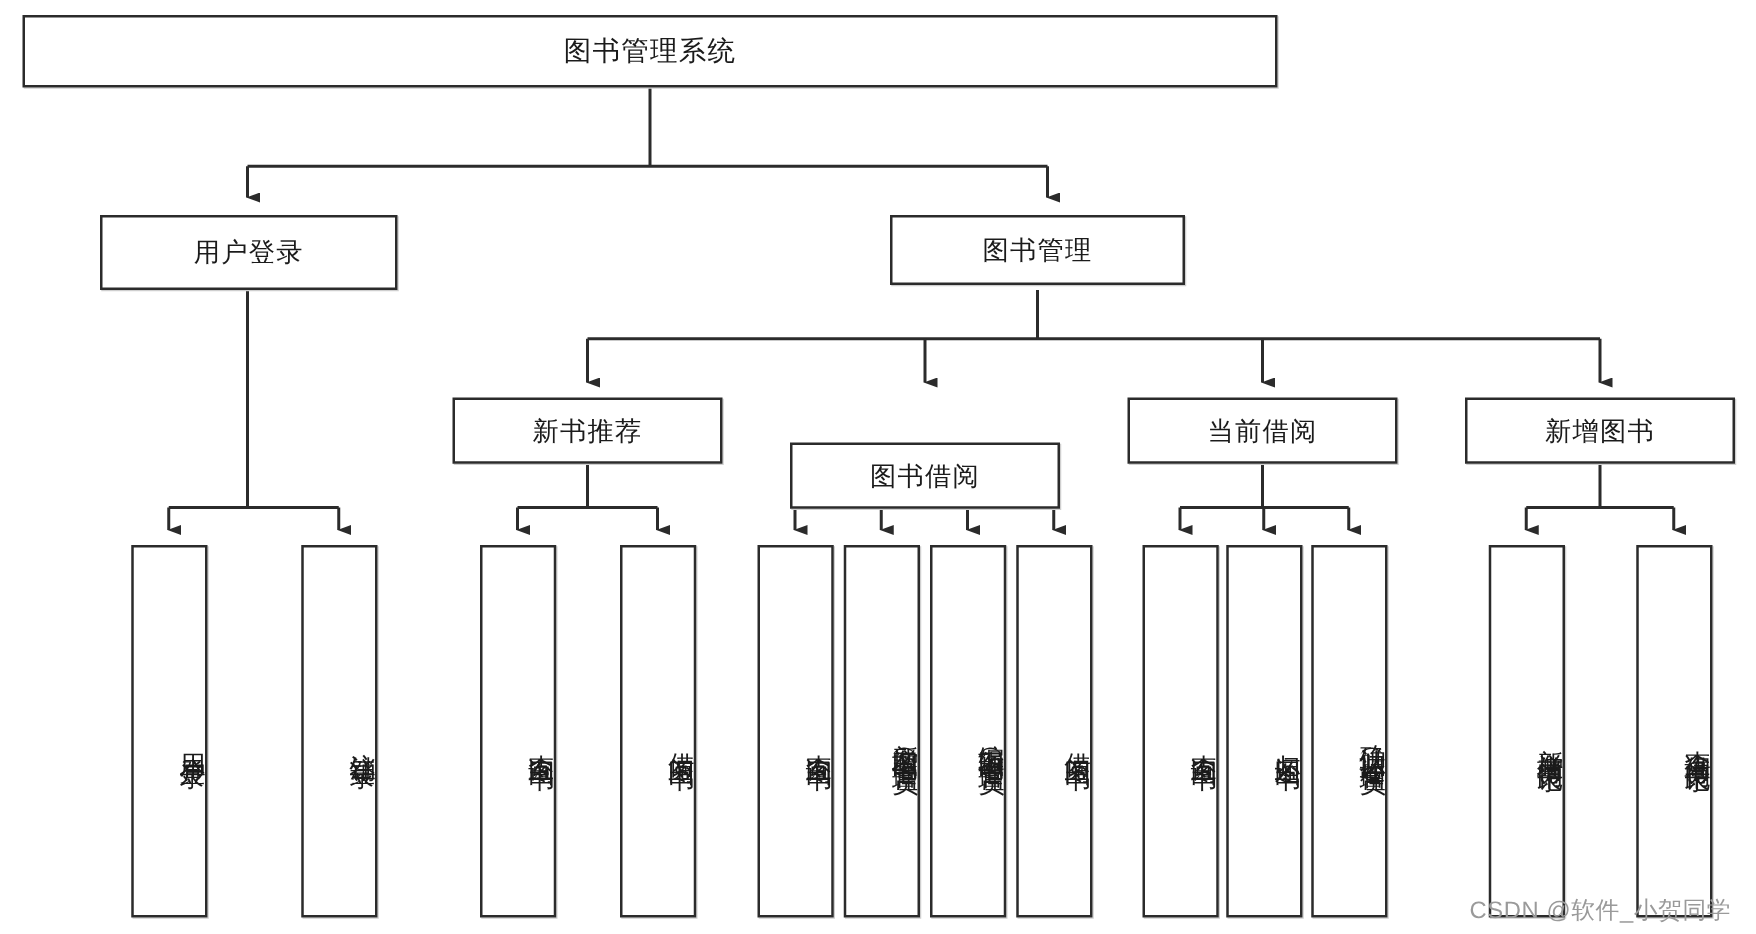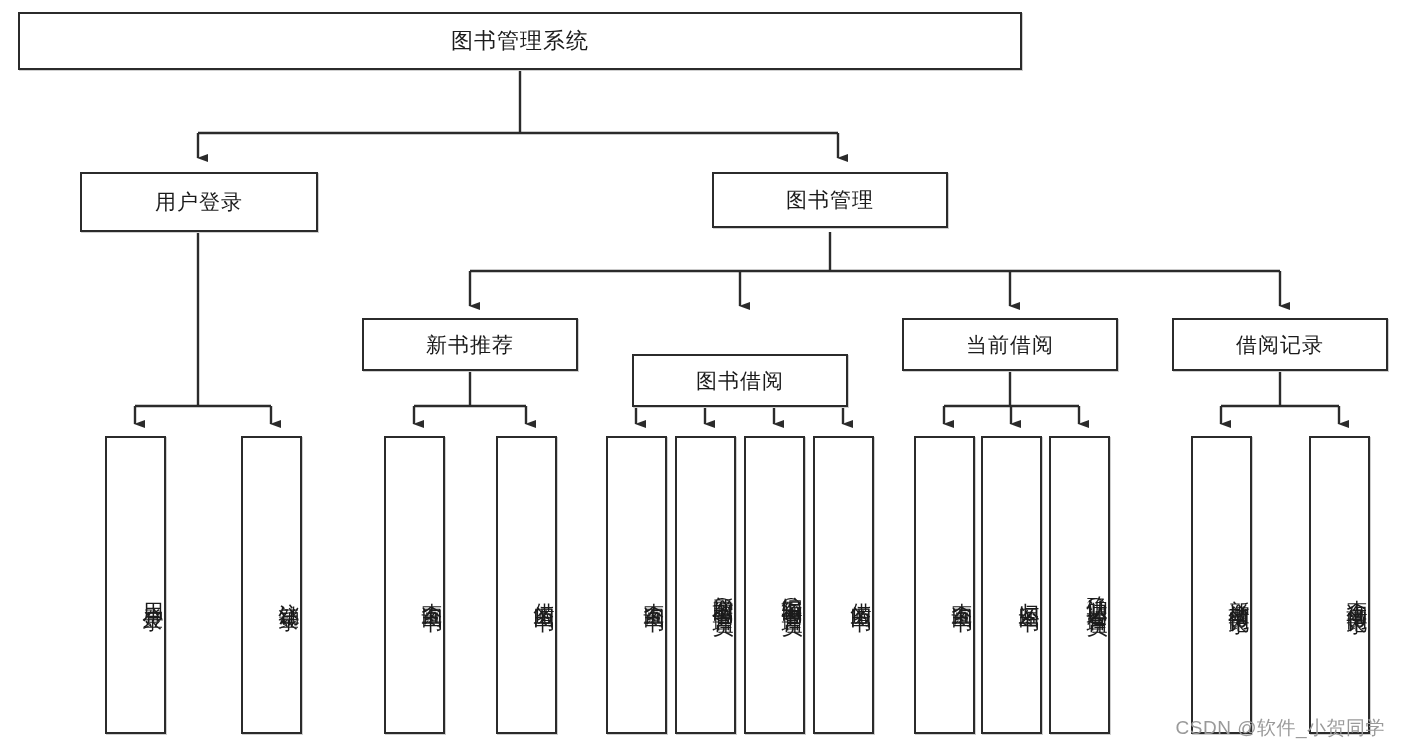--- a/index.html
+++ b/index.html
@@ -139,21 +139,21 @@
   <div class="node h" style="left:362px; top:318px; width:216px; height:53px;">
     <span>新书推荐</span>
   </div>
   <div class="node h" style="left:632px; top:318px; width:216px; height:53px;margin-top:36px;">
     <span>图书借阅</span>
   </div>
   <div class="node h" style="left:902px; top:318px; width:216px; height:53px;">
     <span>当前借阅</span>
   </div>
   <div class="node h" style="left:1172px; top:318px; width:216px; height:53px;">
-    <span>借阅记录</span>
+    <span>新增图书</span>
   </div>
 
   <div class="node v" style="left:105px; top:436px; width:61px; height:298px;">
     <span class="vlabel">用户登录</span>
   </div>
   <div class="node v" style="left:241px; top:436px; width:61px; height:298px;">
     <span class="vlabel">注销登录</span>
   </div>
 
   <div class="node v" style="left:384px; top:436px; width:61px; height:298px;">

